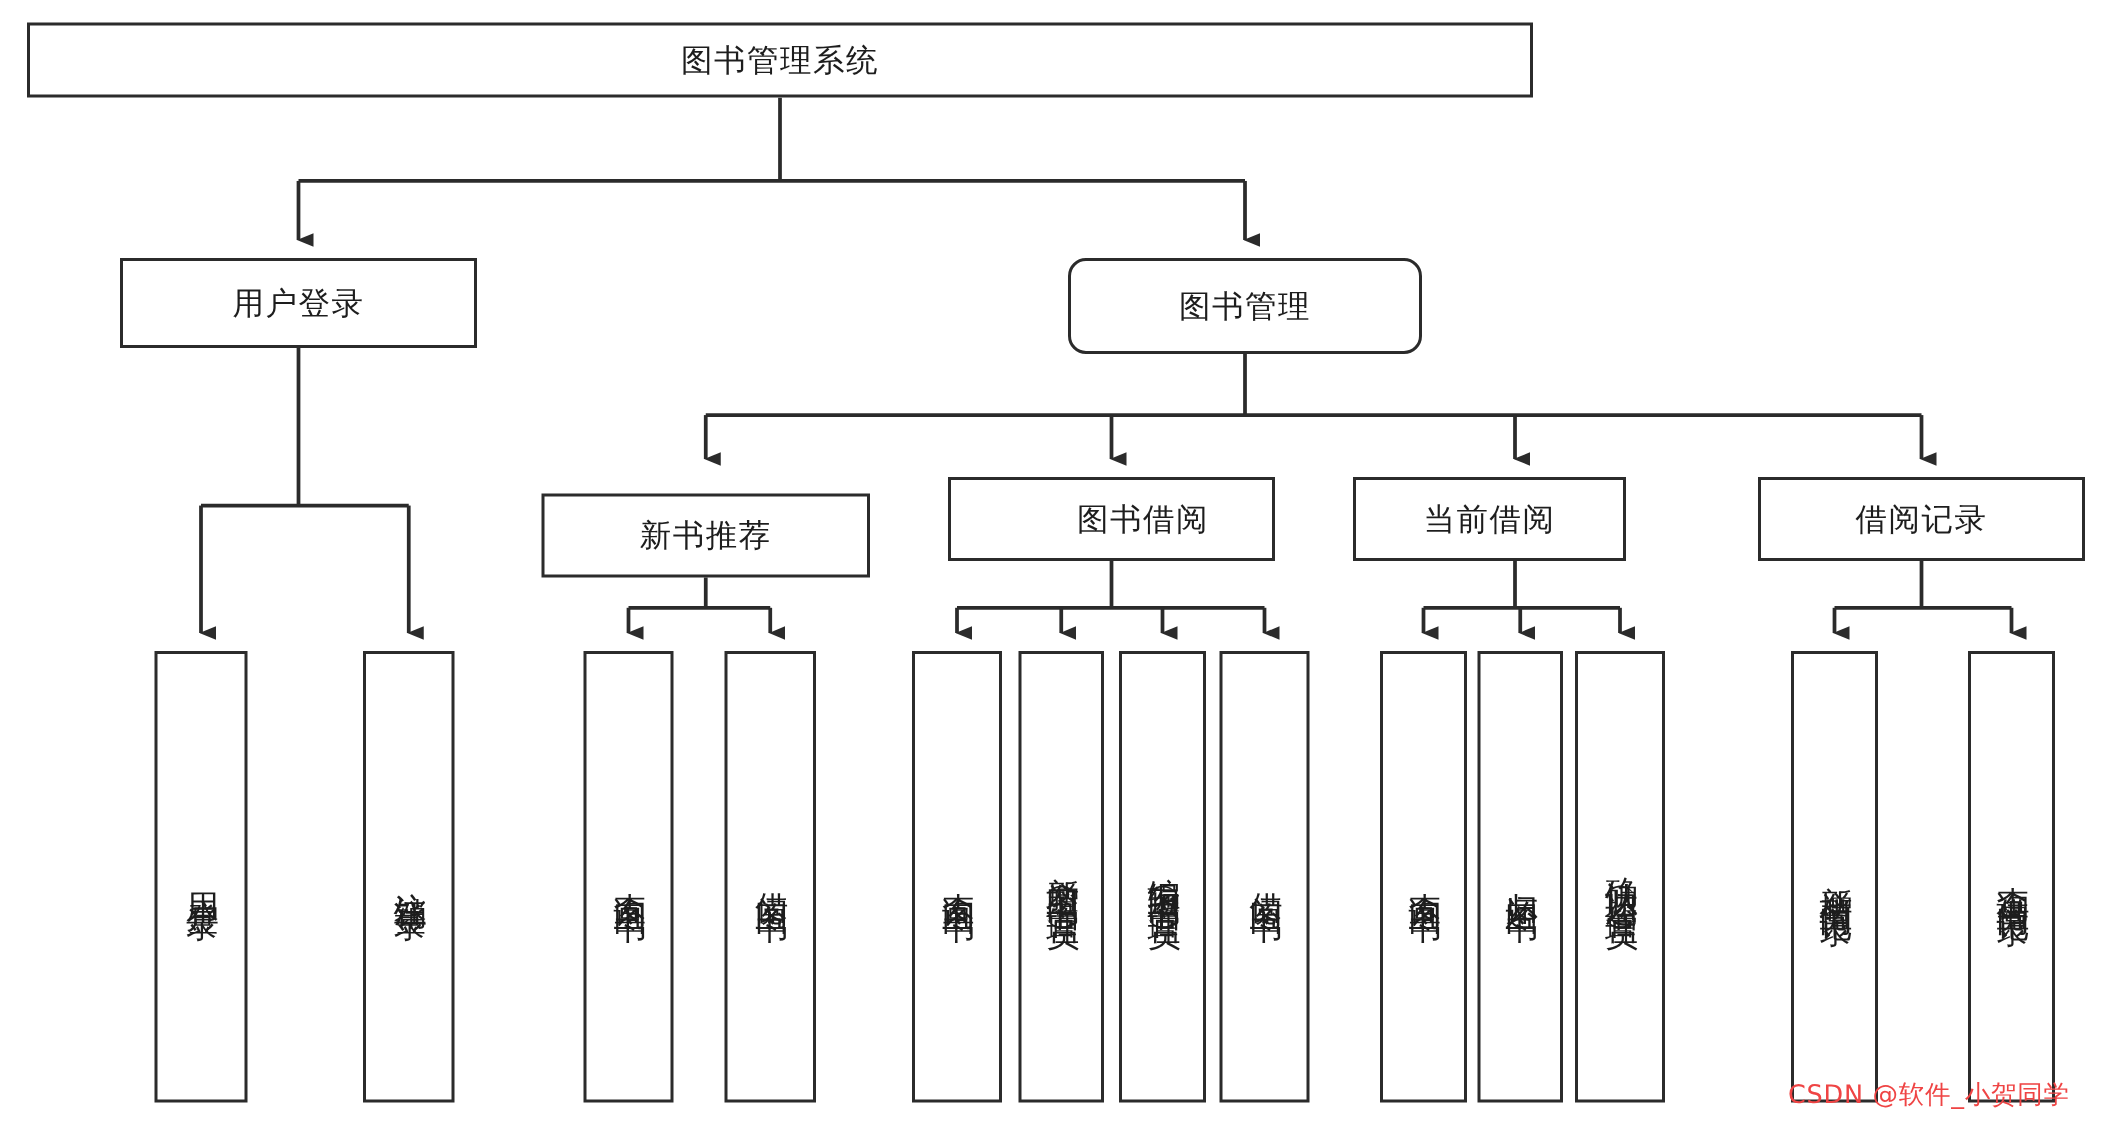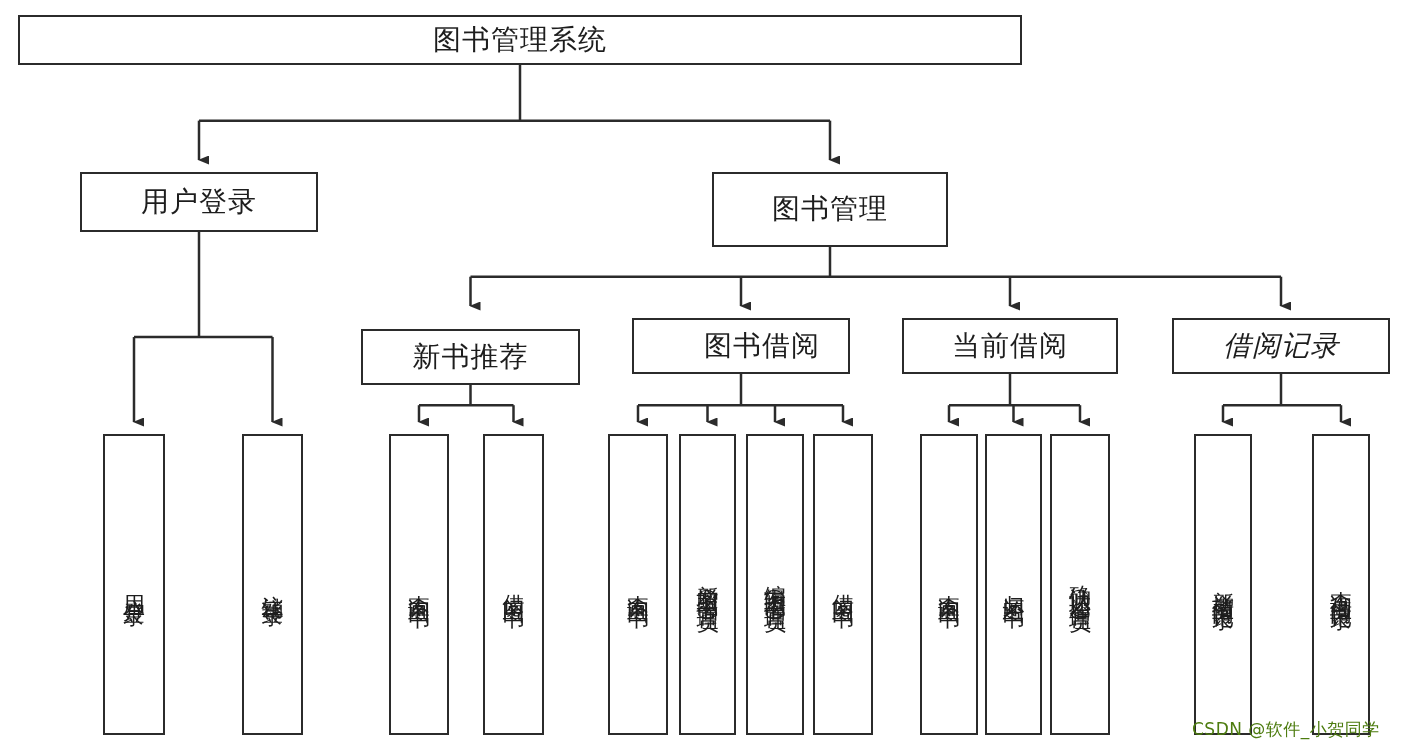--- a/index.html
+++ b/index.html
@@ -16,21 +16,21 @@
     position:absolute;
     box-sizing:border-box;
     border:2.5px solid #2b2b2b;
     background:#ffffff;
     display:flex;
     align-items:center;
     justify-content:center;
     color:#1d1d1d;
   }
   .node .lbl{
-    font-size:28px;
+    font-size:21px;
     letter-spacing:1px;
     line-height:1.15;
     white-space:nowrap;
   }
   
   .leaf .lbl{
     writing-mode:vertical-rl;
     text-orientation:upright;
     -webkit-text-orientation:upright;
     font-size:22px;
@@ -94,33 +94,33 @@
         <path d="M1341,405.2 L1341,422" marker-end="url(#arrow)"></path>
       </g>
   </svg>
   <div id="node-layer">
       <div class="node" style="left: 18px; top: 15px; width: 1004px; height: 50px;">
         <span class="lbl">图书管理系统</span>
       </div>
       <div class="node" style="left: 80px; top: 172px; width: 238px; height: 60px;">
         <span class="lbl">用户登录</span>
       </div>
-      <div class="node" style="left: 712px; top: 172px; width: 236px; height: 75px;">
+      <div class="node" style="left: 712px; top: 172px; width: 236px; height: 64px; border-radius: 12px;">
         <span class="lbl">图书管理</span>
       </div>
       <div class="node" style="left: 361px; top: 329px; width: 219px; height: 56px;">
         <span class="lbl">新书推荐</span>
       </div>
       <div class="node" style="left: 632px; top: 318px; width: 218px; height: 56px; padding-left: 42px;">
         <span class="lbl">图书借阅</span>
       </div>
-      <div class="node" style="left: 902px; top: 318px; width: 216px; height: 56px; text-align: right;">
+      <div class="node" style="left: 902px; top: 318px; width: 182px; height: 56px; text-align: right;">
         <span class="lbl">当前借阅</span>
       </div>
-      <div class="node" style="left: 1172px; top: 318px; width: 218px; height: 56px; font-style: italic;">
+      <div class="node" style="left: 1172px; top: 318px; width: 218px; height: 56px;">
         <span class="lbl">借阅记录</span>
       </div>
       <div class="node leaf" style="left: 103px; top: 434px; width: 62px; height: 301px;">
         <span class="lbl">用户登录</span>
       </div>
       <div class="node leaf" style="left: 242px; top: 434px; width: 61px; height: 301px;">
         <span class="lbl">注销登录</span>
       </div>
       <div class="node leaf" style="left: 389px; top: 434px; width: 60px; height: 301px;">
         <span class="lbl">查询图书</span>
@@ -149,14 +149,14 @@
       <div class="node leaf" style="left: 1050px; top: 434px; width: 60px; height: 301px;">
         <span class="lbl">确认归还（管理员）</span>
       </div>
       <div class="node leaf" style="left: 1194px; top: 434px; width: 58px; height: 301px;">
         <span class="lbl">新增借阅记录</span>
       </div>
       <div class="node leaf" style="left: 1312px; top: 434px; width: 58px; height: 301px;">
         <span class="lbl">查询借阅记录</span>
       </div>
     </div>
-  <div class="watermark" style="left: 1192px; top: 718px; color: #4d7c0f;">CSDN @软件_小贺同学</div>
+  <div class="watermark" style="left: 1192px; top: 718px; color: #ef4444;">CSDN @软件_小贺同学</div>
 </div>
 
 </body></html>

